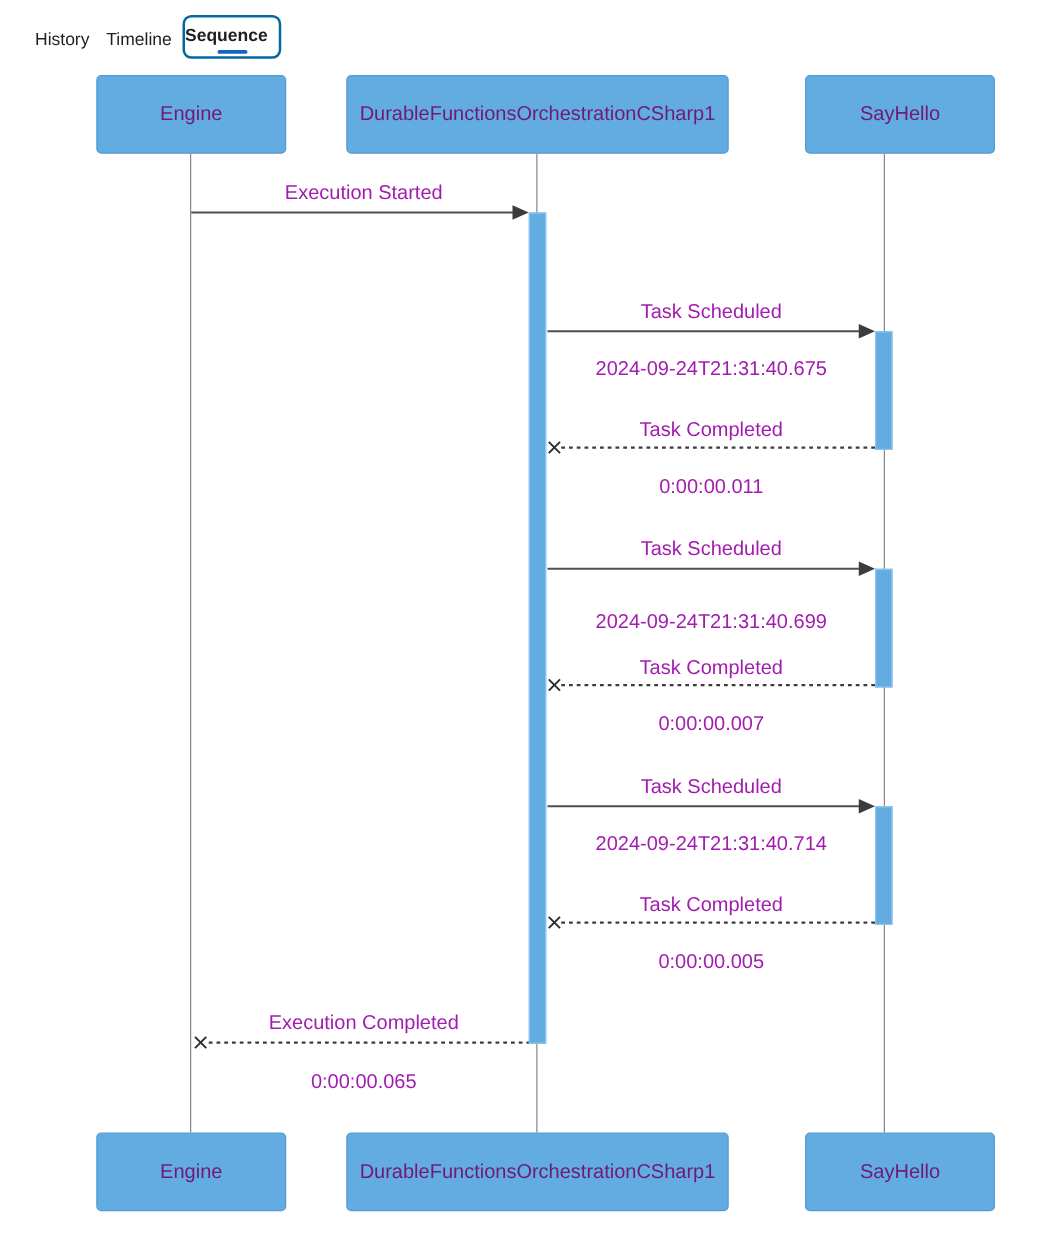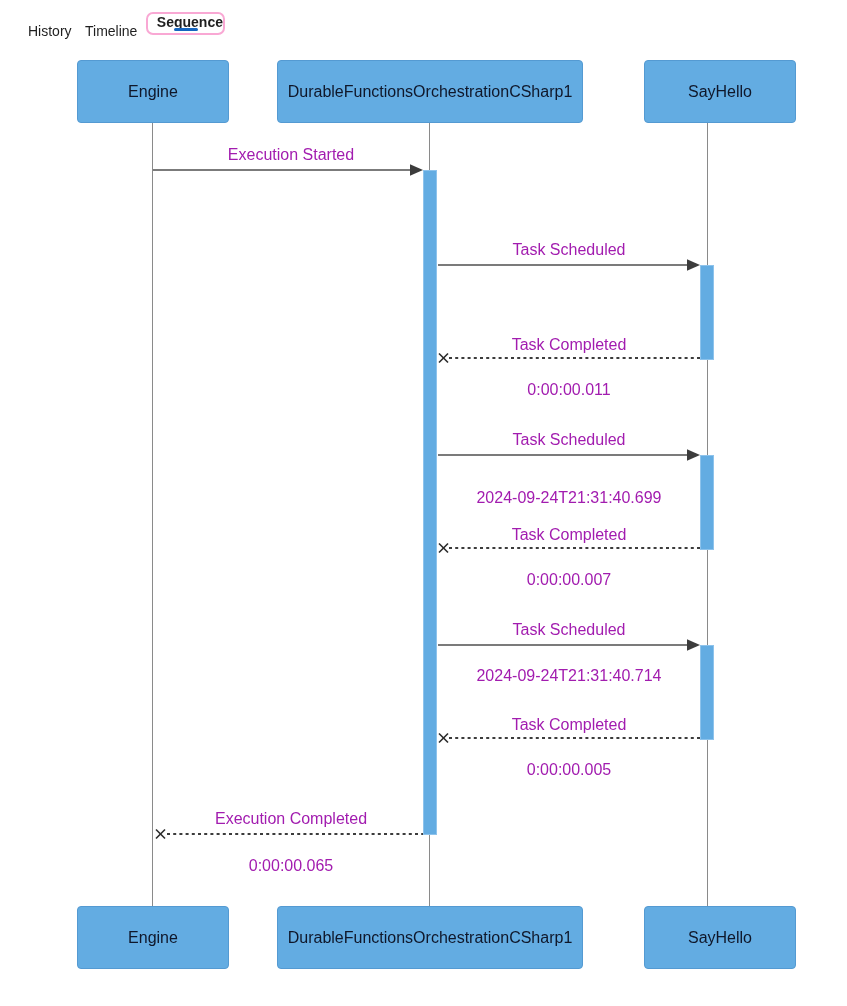--- a/index.html
+++ b/index.html
@@ -6,38 +6,38 @@
   .screen{
     position:relative;width:847px;height:1006px;background:#ffffff;overflow:hidden;
     font-family:"Liberation Sans","DejaVu Sans",sans-serif;color:#2b2b2b;
   }
   
   .tab{position:absolute;font-size:14px;color:#1f1f1f;cursor:pointer;white-space:nowrap;}
   .tab-plain{top:23px;line-height:16px;}
   .tab-history{left:28px;}
   .tab-timeline{left:85px;}
   .tab-sequence{
-    left:146px;top:12px;width:79px;height:23px;
-    border:2px solid #f9a8d4;border-radius:7px;box-sizing:border-box;
-    display:flex;align-items:center;justify-content:flex-end;
+    left:146px;top:12px;width:79px;height:35px;
+    border:2px solid #0369a1;border-radius:7px;box-sizing:border-box;
+    display:flex;align-items:center;justify-content:flex-start;
   }
   .tab-sequence .tab-label{font-weight:bold;font-size:14px;margin-top:-3px;}
   .tab-indicator{
     position:absolute;bottom:2px;left:50%;margin-left:-12px;
     width:24px;height:3px;background:#1565C0;border-radius:2px;
   }
   
   .diagram{position:absolute;inset:0;}
   .lifeline{position:absolute;top:123px;height:783px;width:1px;background:#8a8a8a;}
   .ll-engine{left:152px;} .ll-orch{left:429px;} .ll-say{left:707px;}
   .pbox{
     position:absolute;height:63px;background:#63ACE2;border:1px solid #549ad2;
     border-radius:4px;box-sizing:border-box;
     display:flex;align-items:center;justify-content:center;
-    font-size:16px;color:#0f172a;text-align:center;
+    font-size:16px;color:#701a75;text-align:center;
   }
   .p-engine{left:77px;width:152px;}
   .p-orch{left:277px;width:306px;}
   .p-say{left:632px;width:152px;margin-left:12px;}
   .row-top{top:60px;} .row-bottom{top:906px;}
   .abar{
     position:absolute;width:14px;background:#63ACE2;border:1px solid #8ec3ec;
     box-sizing:border-box;
   }
   .bar-orch{left:423px;top:170px;height:665px;}
@@ -126,20 +126,21 @@
       <g>
         <line x1="167" y1="834" x2="423" y2="834" stroke="#3c3c3c" stroke-width="1.8" stroke-dasharray="3,3.2"></line>
         <line x1="156" y1="829.5" x2="165" y2="838.5" stroke="#2b2b2b" stroke-width="1.6"></line>
         <line x1="156" y1="838.5" x2="165" y2="829.5" stroke="#2b2b2b" stroke-width="1.6"></line>
       </g>
     </svg>
 
     <div class="mlabel col-left" style="top:145px">Execution Started</div>
 
     <div class="mlabel col-right" style="top:240px">Task Scheduled</div>
+    <div class="mlabel col-right" style="top:286px">2024-09-24T21:31:40.675</div>
     <div class="mlabel col-right" style="top:335px">Task Completed</div>
     <div class="mlabel col-right" style="top:380px">0:00:00.011</div>
 
     <div class="mlabel col-right" style="top:430px">Task Scheduled</div>
     <div class="mlabel col-right" style="top:488px">2024-09-24T21:31:40.699</div>
     <div class="mlabel col-right" style="top:525px">Task Completed</div>
     <div class="mlabel col-right" style="top:570px">0:00:00.007</div>
 
     <div class="mlabel col-right" style="top:620px">Task Scheduled</div>
     <div class="mlabel col-right" style="top:666px">2024-09-24T21:31:40.714</div>

